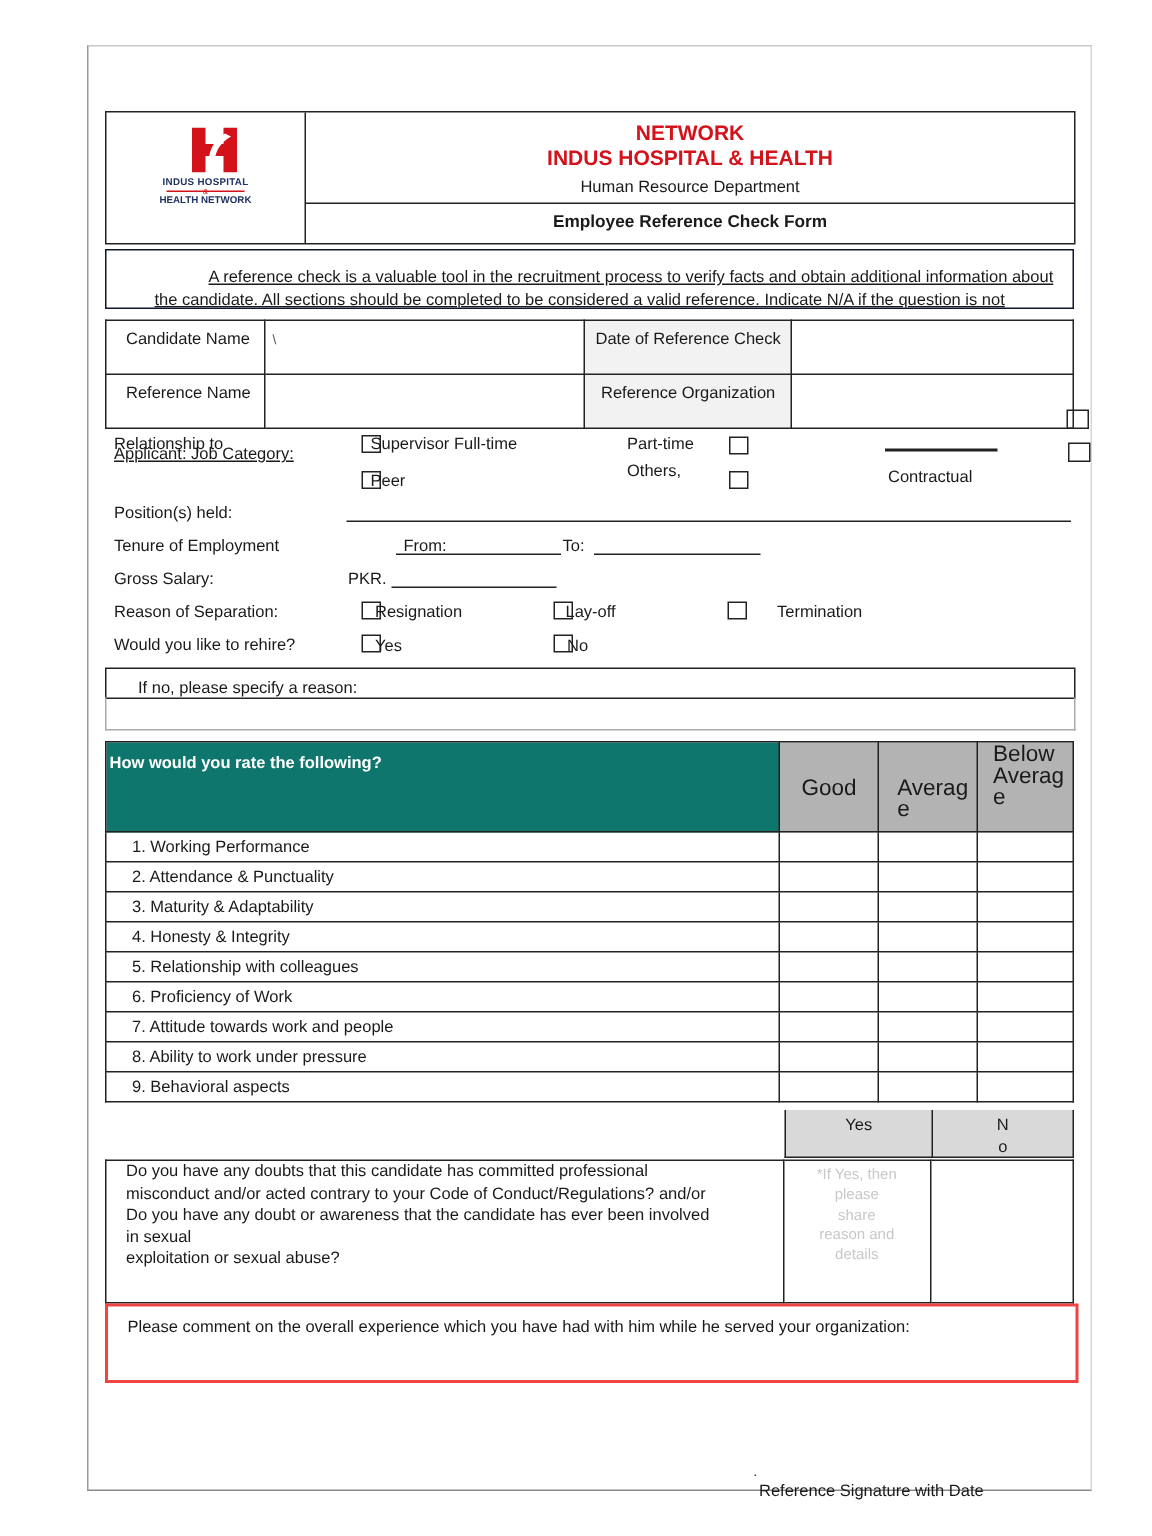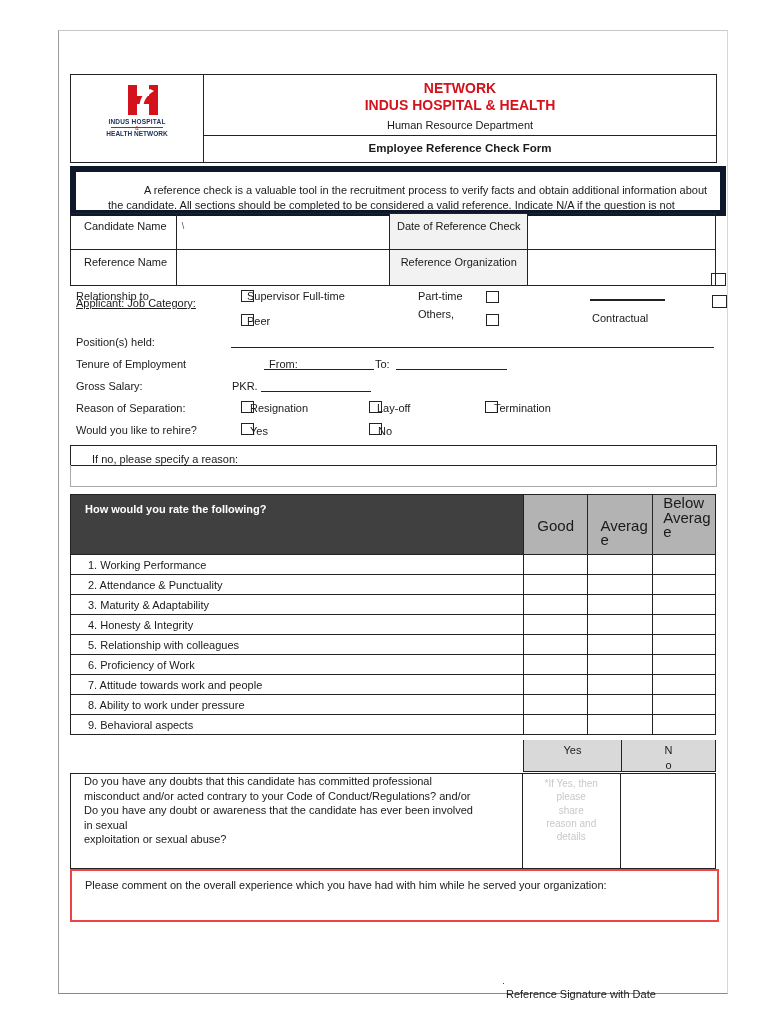--- a/index.html
+++ b/index.html
@@ -22,40 +22,40 @@
   .form-title { font-size:11.5px; font-weight:bold; line-height:24px; }
 
   
   .logo-h { position:absolute; left:57px; top:10px; width:30px; height:30px; }
   .logo-t1 { position:absolute; left:0; width:132px; top:43px; text-align:center; font-size:6.5px; font-weight:bold; color:#1f3262; letter-spacing:0.2px; }
   .logo-line { position:absolute; left:40px; width:52px; top:52px; height:1px; background:#d4121b; }
   .logo-amp { position:absolute; left:0; width:132px; top:50px; text-align:center; font-size:5px; color:#d4121b; }
   .logo-t2 { position:absolute; left:0; width:132px; top:55px; text-align:center; font-size:6.5px; font-weight:bold; color:#1f3262; }
 
   
-  .intro { left:70px; top:166px; width:644px; height:38px; border:6px solid #0f172a; overflow:hidden; }
+  .intro { left:70px; top:166px; width:644px; height:38px; border:1px solid #0f172a; overflow:hidden;text-decoration:underline; }
   .intro p { margin:0; font-size:11px; line-height:15px; padding:11px 8px 0 32px; text-indent:36px; text-align:left; }
   .intro p { text-indent:36px; padding-left:32px; }
 
   
   table { border-collapse:collapse; }
   .cand { position:absolute; left:70px; top:213px; width:646px; }
   .cand td { border:1px solid #222; font-size:11px; line-height:14px; vertical-align:top; padding:5px 0 0 0; height:30px; }
   .cand td.lbl { padding-left:13px; width:92px; }
   .cand td.val { width:209px; padding-left:5px; }
   .cand td.lbl2 { text-align:center; width:138px; background:#f2f2f2; }
   .cand td.val2 { width:188px; }
 
   .cb { position:absolute; width:13px; height:12px; border:1px solid #222; background:transparent; box-sizing:border-box; }
   .uline { position:absolute; height:1px; background:#222; }
 
   
   .rate { position:absolute; left:70px; top:494px; width:646px; }
   .rate td { border:1px solid #222; font-size:11px; line-height:14px; }
-  .rate .hq { background:#404040; color:#fff; font-weight:bold; vertical-align:top; padding:7px 0 0 14px; height:52px; width:440px; }
+  .rate .hq { background:#0f766e; color:#fff; font-weight:bold; vertical-align:top; padding:7px 0 0 2px; height:52px; width:440px; }
   .rate .hc { background:#b3b3b3; color:#1a1a1a; vertical-align:top; padding:24px 0 0 0; font-size:15px; word-break:break-all; }
   .rate .item td { height:19px; padding:0; }
   .rate .item td.q { padding-left:17px; }
 
   .misconduct { position:absolute; left:70px; top:773px; width:646px; }
   .misconduct td { border:1px solid #222; vertical-align:top; font-size:11px; line-height:14.5px; }
 
   .comment { left:70px; top:869px; width:645px; height:49px; border:2px solid #ef4444; }
 </style>
 </head>
@@ -142,21 +142,21 @@
 <div class="abs txt" style="left:76px;top:379px;">Gross Salary:</div>
 <div class="abs txt" style="left:232px;top:379px;">PKR.</div>
 <div class="uline" style="left:261px;top:391px;width:110px;"></div>
 
 <div class="abs txt" style="left:76px;top:401px;">Reason of Separation:</div>
 <div class="cb" style="left:241px;top:401px;"></div>
 <div class="abs txt" style="left:250px;top:401px;">Resignation</div>
 <div class="cb" style="left:369px;top:401px;"></div>
 <div class="abs txt" style="left:377px;top:401px;">Lay-off</div>
 <div class="cb" style="left:485px;top:401px;"></div>
-<div class="abs txt" style="left:494px;top:401px;text-align:right;">Termination</div>
+<div class="abs txt" style="left:518px;top:401px;text-align:right;">Termination</div>
 
 <div class="abs txt" style="left:76px;top:423px;">Would you like to rehire?</div>
 <div class="cb" style="left:241px;top:423px;"></div>
 <div class="abs txt" style="left:250px;top:424px;">Yes</div>
 <div class="cb" style="left:369px;top:423px;"></div>
 <div class="abs txt" style="left:378px;top:424px;">No</div>
 
 <div class="abs box" style="left:70px;top:445px;width:645px;height:19px;text-decoration:underline;">
   <div class="txt" style="position:absolute;left:21px;top:6px;">If no, please specify a reason:</div>
 </div>

